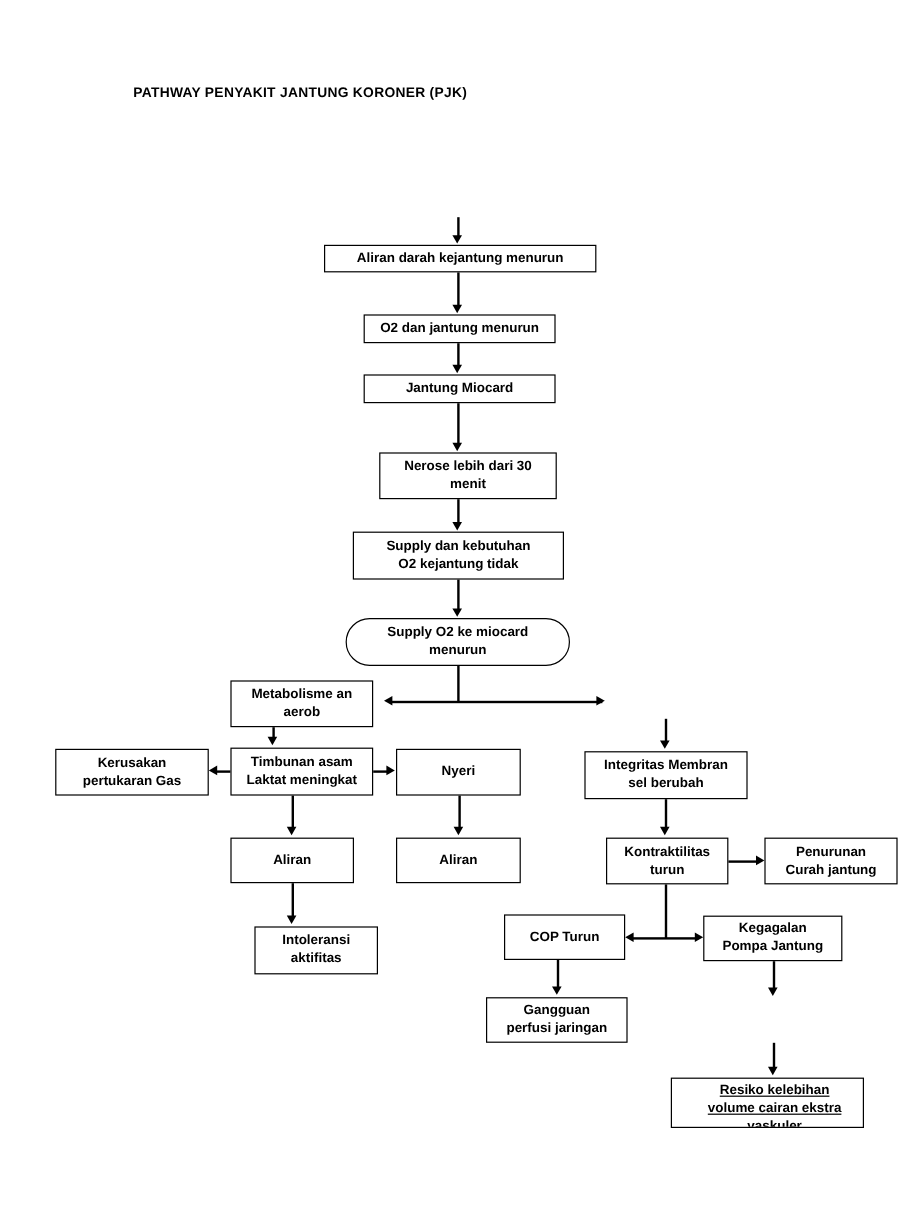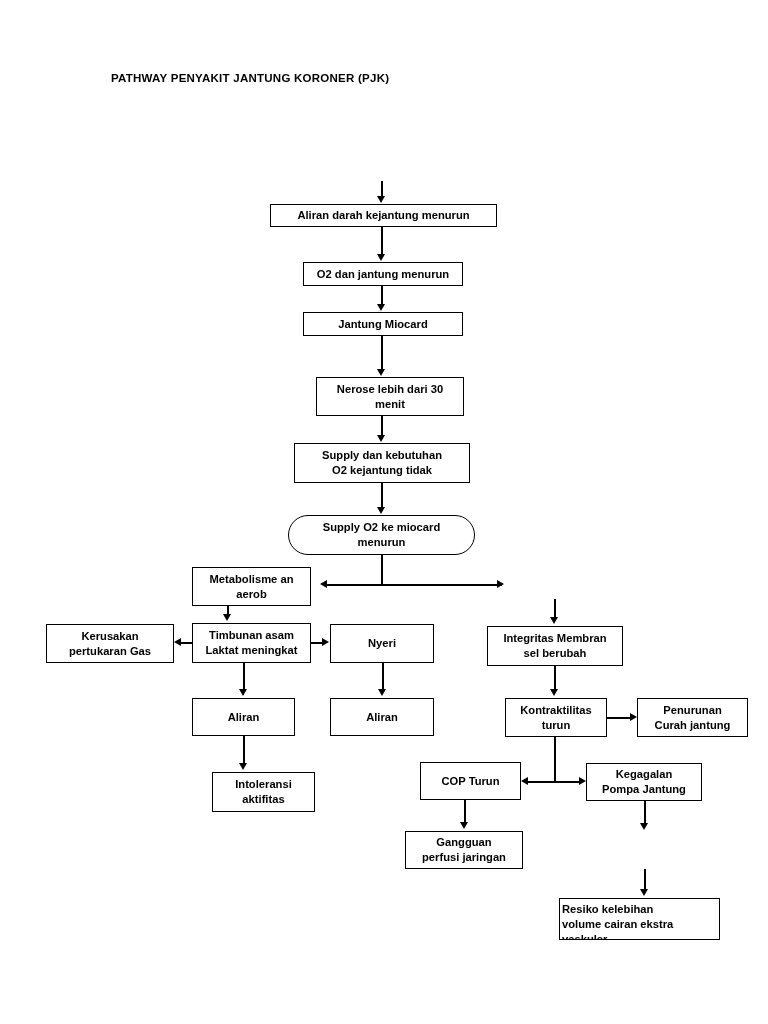--- a/index.html
+++ b/index.html
@@ -40,22 +40,23 @@
     font-size: 11.2px;
     font-weight: bold;
     line-height: 1.32;
     color: #000000;
     overflow: hidden;
     padding: 0 4px;
   }
   .node.clip {
     align-items: flex-start;
     justify-content: flex-start;
-    text-align: left;
-    padding: 3px 0 0 2px;
+    text-align: center;
+    padding: 3px 0 0 12px;
+    text-decoration: underline;
   }
   .node .txt { display: block; width: 100%; }
   
   .vline {
     position: absolute;
     width: 1.6px;
     background: #000000;
   }
   .hline {
     position: absolute;

